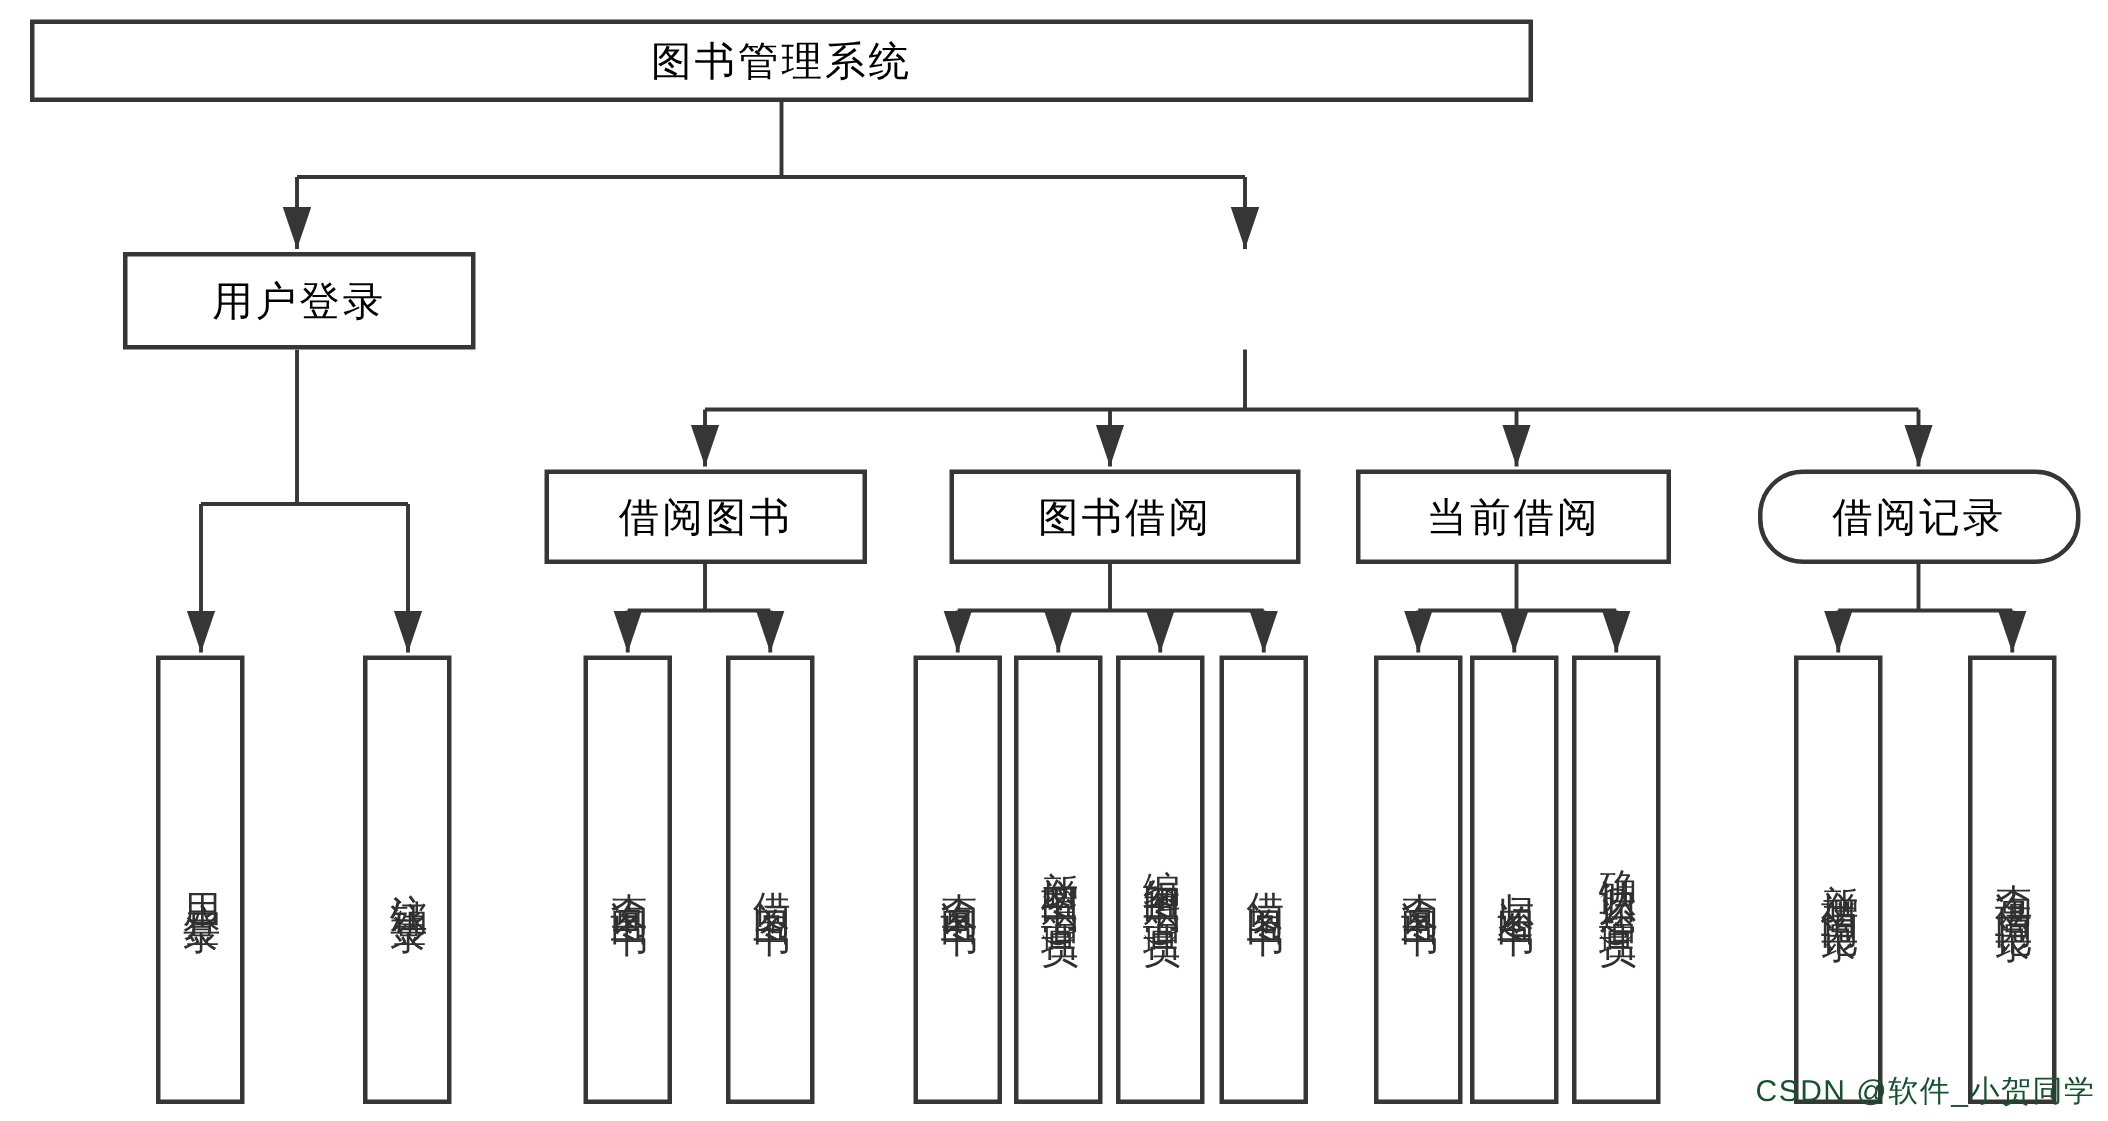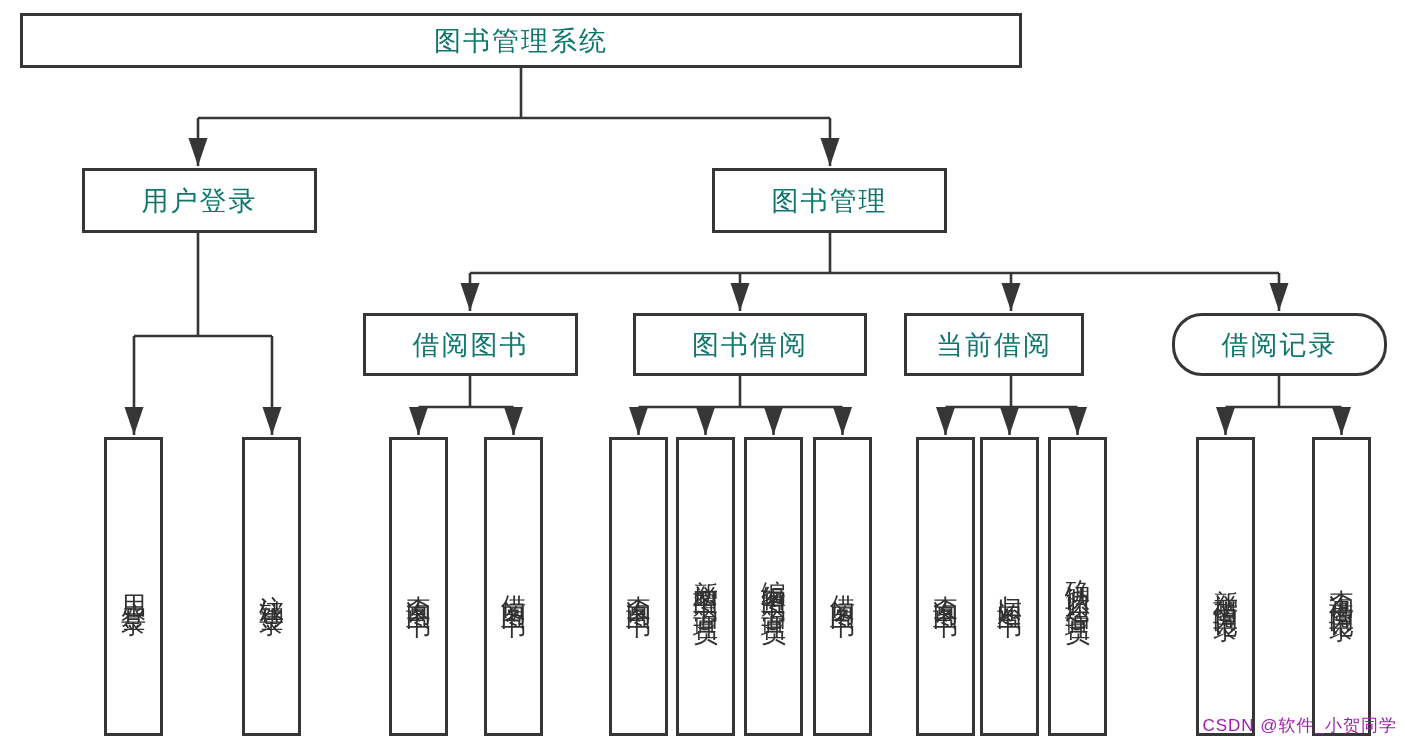--- a/index.html
+++ b/index.html
@@ -32,21 +32,21 @@
     stroke: none;
   }
   .hbox {
     position: absolute;
     box-sizing: border-box;
     border: 3px solid #363636;
     background: #ffffff;
     display: flex;
     align-items: center;
     justify-content: center;
-    color: #0f766e;
+    color: #000000;
   }
   .hbox > span {
     font-size: 27px;
     letter-spacing: 2px;
     white-space: nowrap;
   }
   .vbox {
     position: absolute;
     box-sizing: border-box;
     border: 3px solid #363636;
@@ -64,23 +64,23 @@
     text-orientation: mixed;
     font-size: 25px;
     letter-spacing: 6px;
     line-height: 1;
     white-space: nowrap;
   }
   .watermark {
     position: absolute;
     top: 714px;
     right: 8px;
-    font-size: 17px;
+    font-size: 20px;
     letter-spacing: 1px;
-    color: #a21caf;
+    color: #14532d;
     white-space: nowrap;
   }
 </style>
 </head>
 <body>
 
 <div class="stage">
 
   <svg class="wires" viewBox="0 0 1405 747">
     <defs>
@@ -144,31 +144,28 @@
     </g>
   </svg>
 
   <div class="hbox" style="left:20px; top:13px; width:1002px; height:55px;">
     <span>图书管理系统</span>
   </div>
 
   <div class="hbox" style="left:82px; top:168px; width:235px; height:65px;">
     <span>用户登录</span>
   </div>
-  <div class="hbox" style="left:712px; top:168px; width:235px; height:65px;">
-    <span>图书管理</span>
-  </div>
 
   <div class="hbox" style="left:363px; top:313px; width:215px; height:63px;">
     <span>借阅图书</span>
   </div>
   <div class="hbox" style="left:633px; top:313px; width:234px; height:63px;">
     <span>图书借阅</span>
   </div>
-  <div class="hbox" style="left:904px; top:313px; width:180px; height:63px;text-align:right;">
+  <div class="hbox" style="left:904px; top:313px; width:210px; height:63px;text-align:right;">
     <span>当前借阅</span>
   </div>
   <div class="hbox" style="left:1172px; top:313px; width:215px; height:63px;border-radius:30px;">
     <span>借阅记录</span>
   </div>
 
   <div class="vbox" style="left:104px;">
     <span>用户登录</span>
   </div>
   <div class="vbox" style="left:242px;">

